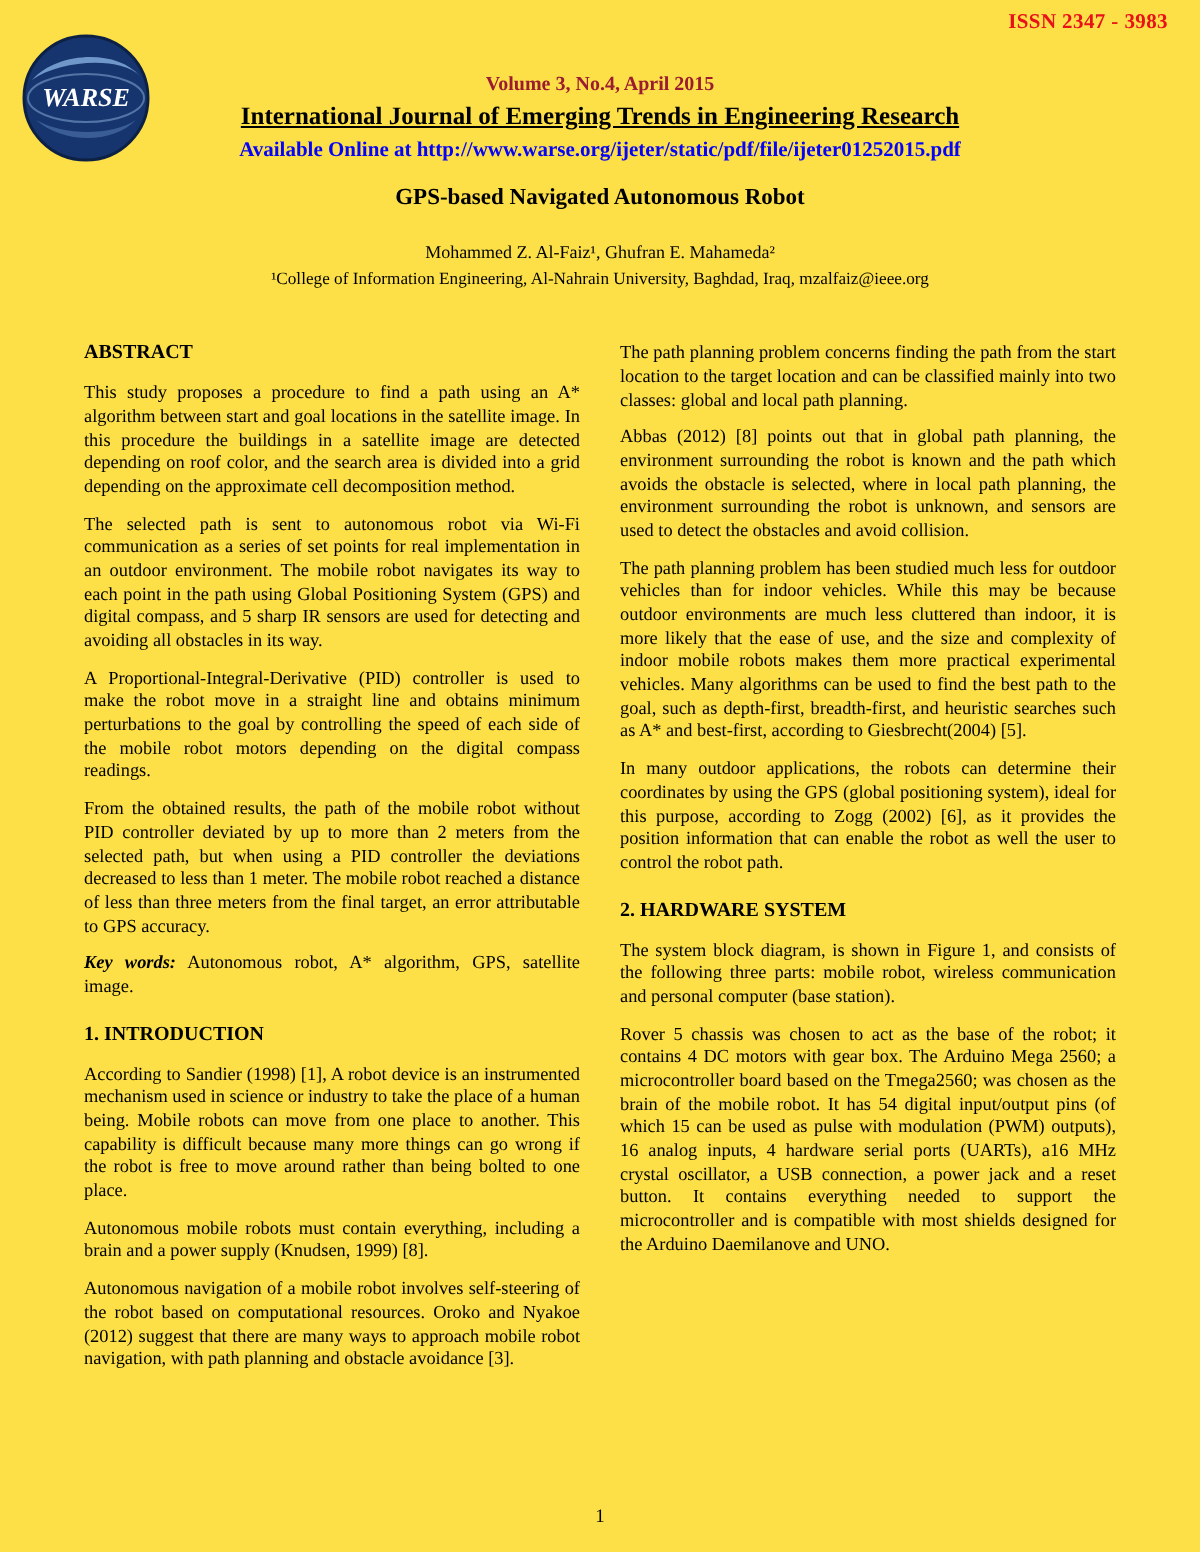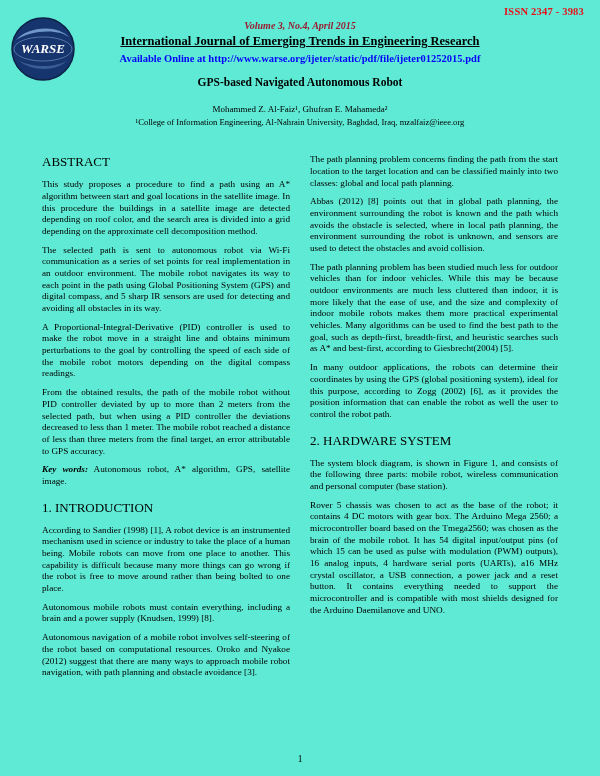--- a/index.html
+++ b/index.html
@@ -5,40 +5,39 @@
   * { margin: 0; padding: 0; box-sizing: border-box; }
   html, body { background: #ffffff; }
   body {
     width: 600px; height: 776px;
     font-family: "Liberation Serif", "DejaVu Serif", serif;
     color: #000;
   }
   .page {
     position: relative;
     width: 600px; height: 776px;
-    padding: 0 42px;
+    padding: 17px 42px;
     overflow: hidden;
-    background: #5eead4;
+    background: #fde047;
   }
   .issn {
     position: absolute; top: 6px; right: 16px;
     color: var(--issn_red, #e8111a);
     font-weight: bold; font-size: 10.5px;
     letter-spacing: 0.2px;
   }
   .logo {
     position: absolute; left: 10px; top: 16px;
     width: 66px; height: 66px;
   }
   .header-center { text-align: center; padding-top: 20px; }
   .volume {
     color: var(--volume_maroon, #9b1b30);
     font-weight: bold; font-size: 10px;
     margin-bottom: 3px;
-    font-style: italic;
   }
   .journal-title {
     font-weight: bold; font-size: 12.5px;
     margin-bottom: 4px;
     text-decoration: underline;
   }
   .online-link {
     color: var(--link_blue, #0504f8);
     font-weight: bold; font-size: 10.5px;
     margin-bottom: 12px;
@@ -59,21 +58,21 @@
     display: flex; gap: 20px;
     margin-top: 26px;
   }
   .col { flex: 1 1 0; min-width: 0; }
   .col p {
     font-size: 9.2px; line-height: 1.27;
     text-align: justify;
     margin-bottom: 7px;
   }
   .sec-heading {
-    font-weight: normal; font-size: 13px;
+    font-weight: bold; font-size: 10px;
     margin: 12px 0 9px 0;
   }
   .sec-heading.first { margin-top: 0; }
   .kw-label { font-weight: bold; font-style: italic; }
   .footer-page {
     position: absolute; bottom: 12px; left: 0;
     width: 100%; text-align: center;
     font-size: 9.5px;
   }
 </style>

